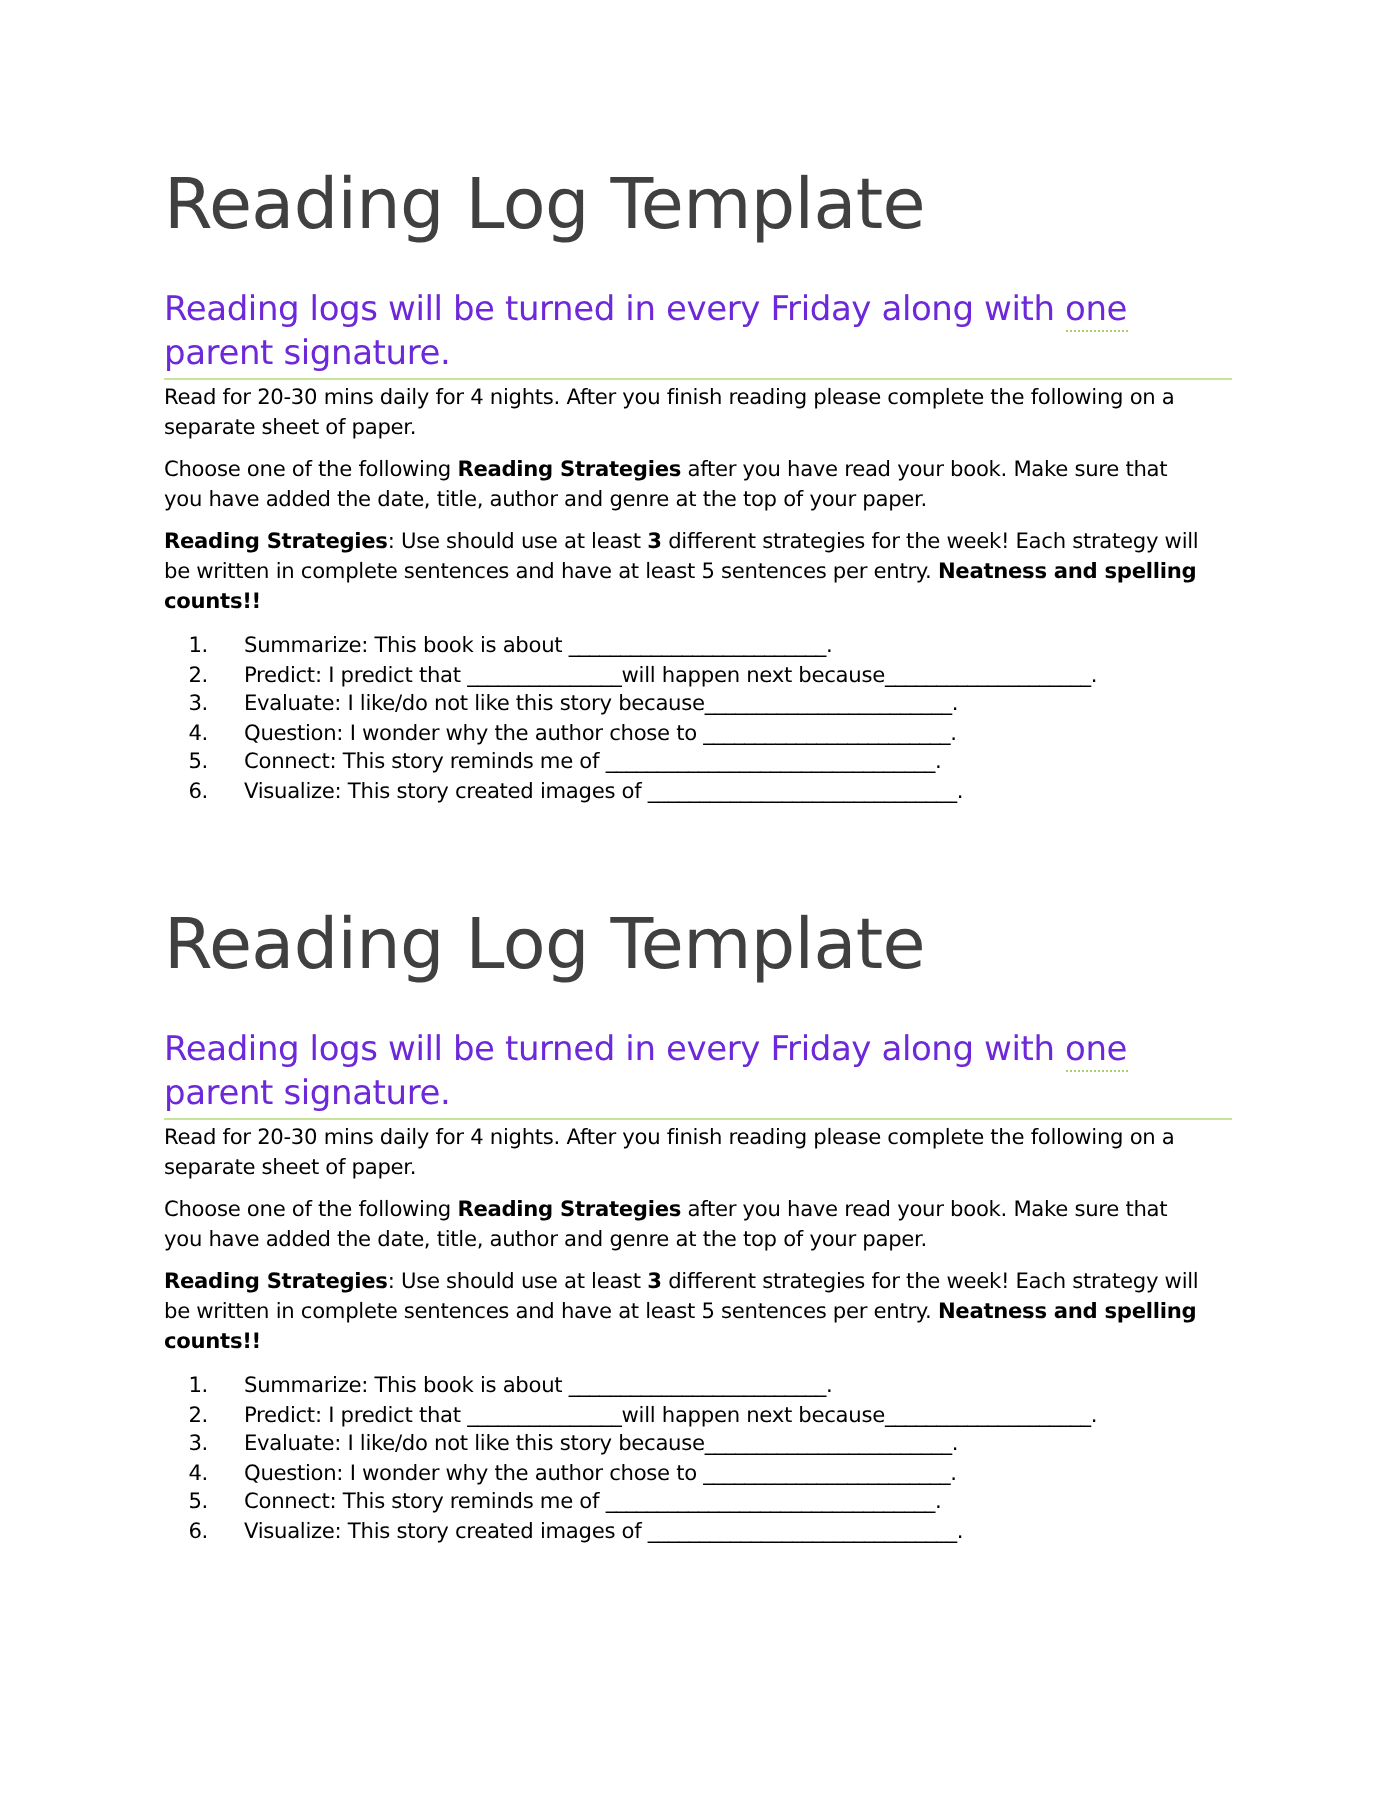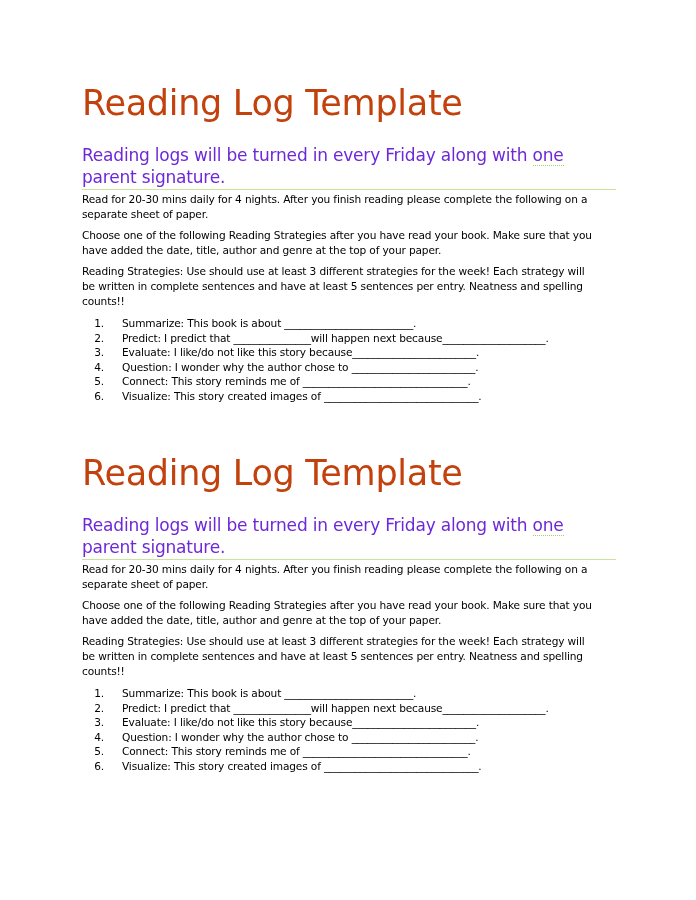--- a/index.html
+++ b/index.html
@@ -20,21 +20,21 @@
       left: 82px;
       width: 534px;
     }
     .section.s1 { top: 78px; }
     .section.s2 { top: 448px; }
 
     .title {
       font-family: "DejaVu Sans", sans-serif;
       font-size: 35px;
       font-weight: normal;
-      color: #c2410c;
+      color: #404040;
       line-height: 50px;
       margin: 0;
       letter-spacing: -0.3px;
     }
     .subtitle {
       margin: 16px 0 0 0;
       font-size: 17px;
       font-weight: normal;
       color: #6d28d9;
       line-height: 22px;
@@ -47,21 +47,21 @@
     .subtitle .grammar {
       border-bottom: 1px dotted #a9cf6a;
     }
     .para {
       margin: 2px 16px 0 0;
       font-size: 10.6px;
       line-height: 15px;
       letter-spacing: -0.15px;
     }
     .para + .para { margin-top: 6px; }
-    .para b { font-weight: normal; }
+    .para b { font-weight: bold; }
 
     ol.strategies {
       margin: 7px 0 0 0;
       padding: 0;
       list-style: none;
       font-size: 10.6px;
       line-height: 14.5px;
       letter-spacing: -0.15px;
     }
     ol.strategies li {

